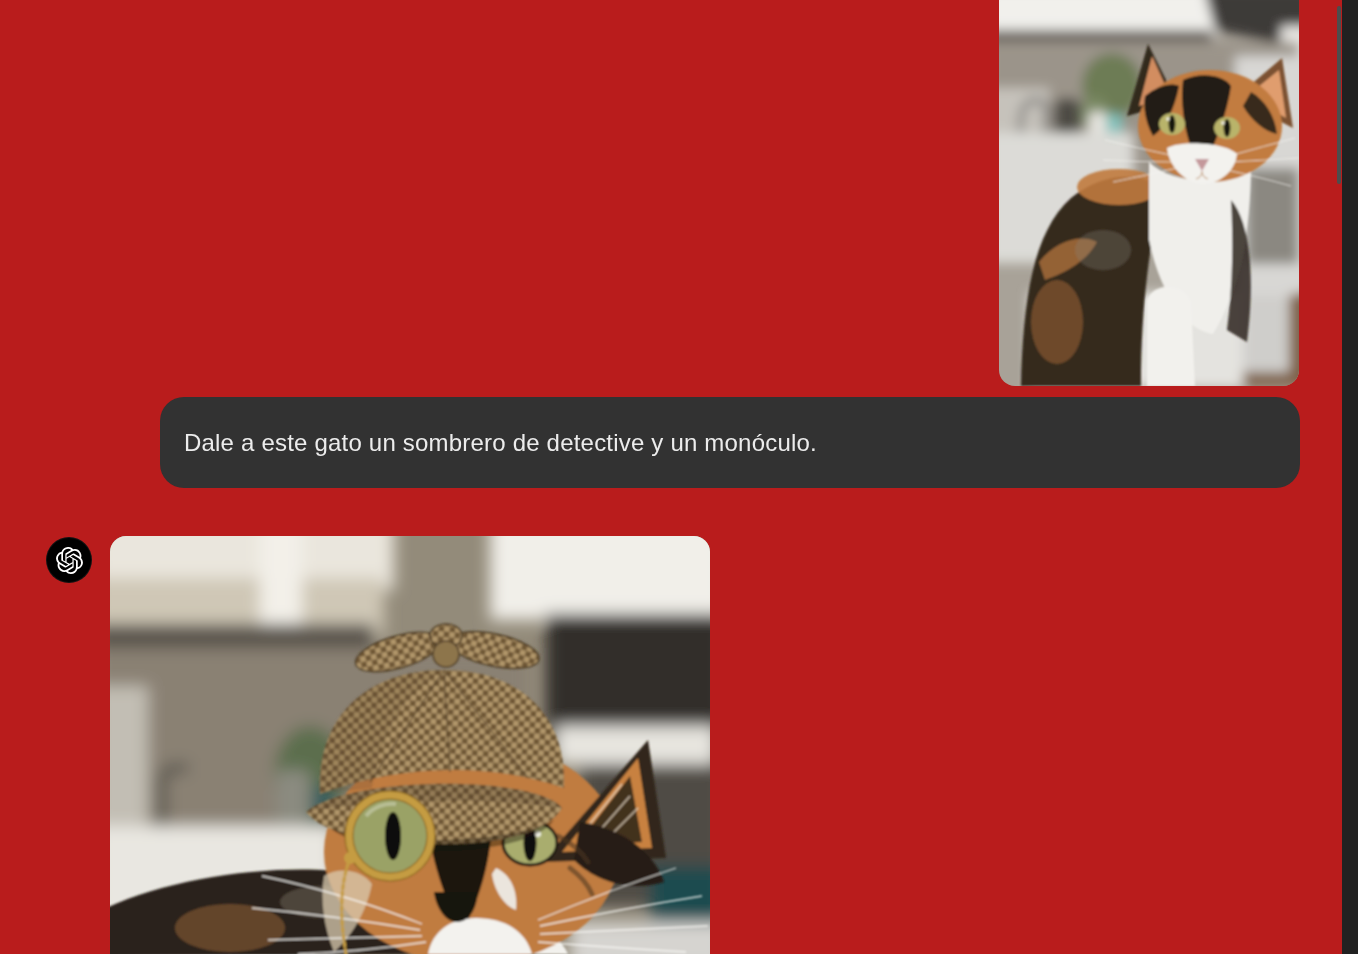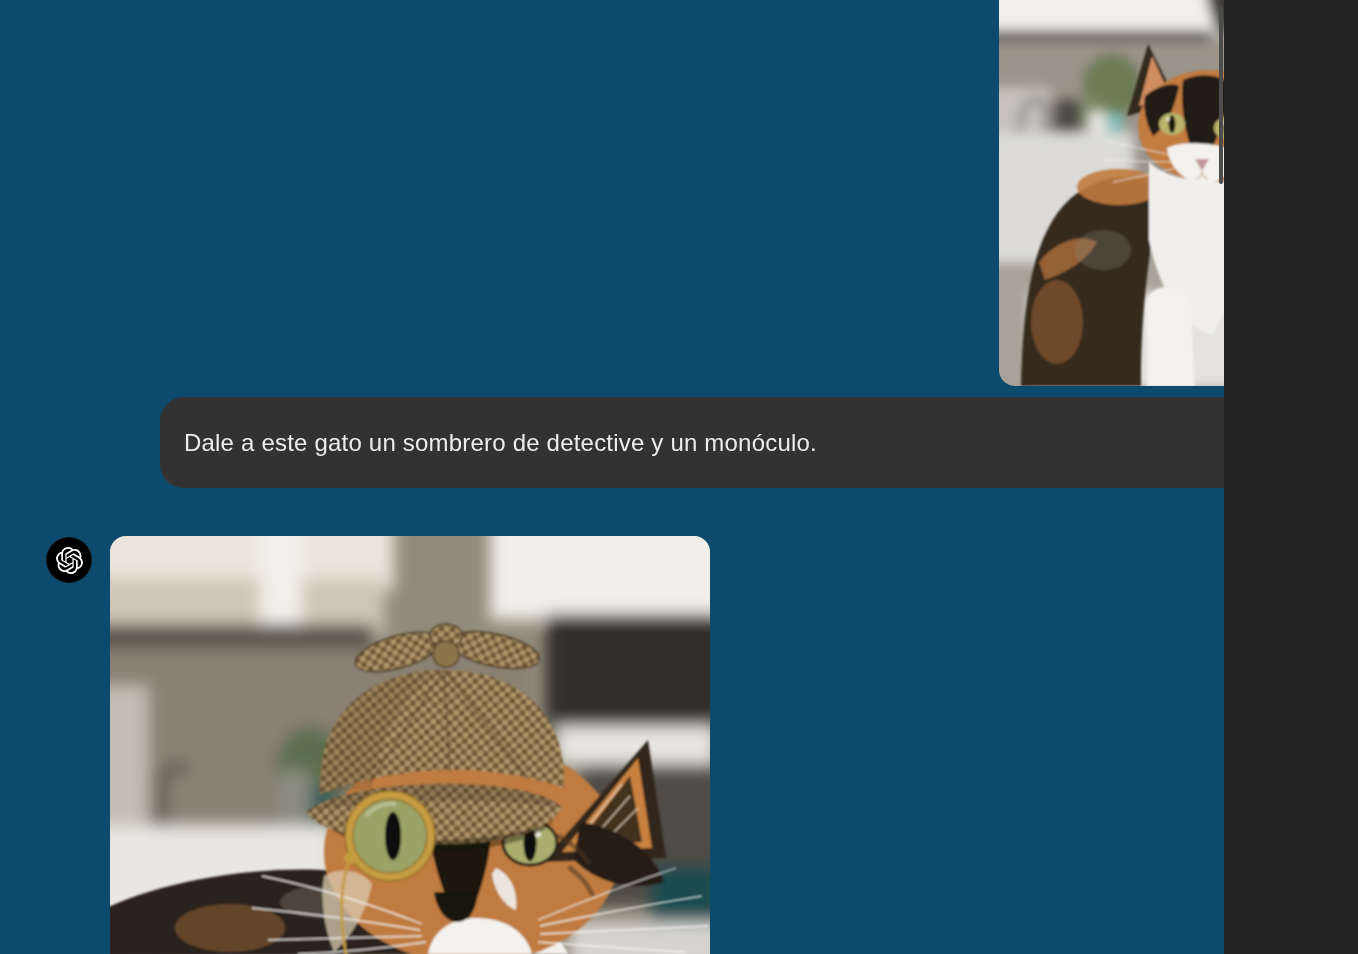--- a/index.html
+++ b/index.html
@@ -1,18 +1,18 @@
 <!DOCTYPE html>
 <html><head>
 <meta charset="utf-8">
 <style>
   html,body{margin:0;padding:0;background:#212121;}
   .viewport{
-    position:relative;width:1224px;height:954px;overflow:hidden;
-    background:#0c4a6e;font-family:"Liberation Sans",sans-serif;
+    position:relative;width:1342px;height:954px;overflow:hidden;
+    background:#b91c1c;font-family:"Liberation Sans",sans-serif;
   }
   figure{margin:0;}
   .uploaded-image{
     position:absolute;left:999px;top:0;width:300px;height:386px;
     border-radius:0 0 16px 16px;overflow:hidden;
   }
   .generated-image{
     position:absolute;left:110px;top:536px;width:600px;height:418px;
     border-radius:16px 16px 0 0;overflow:hidden;
   }

